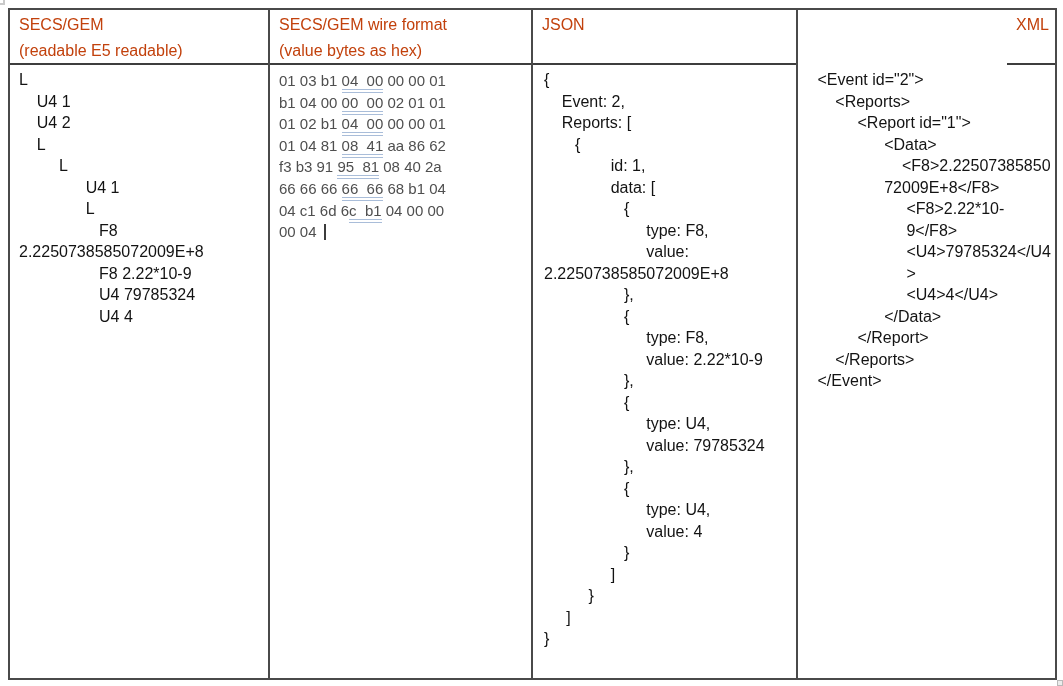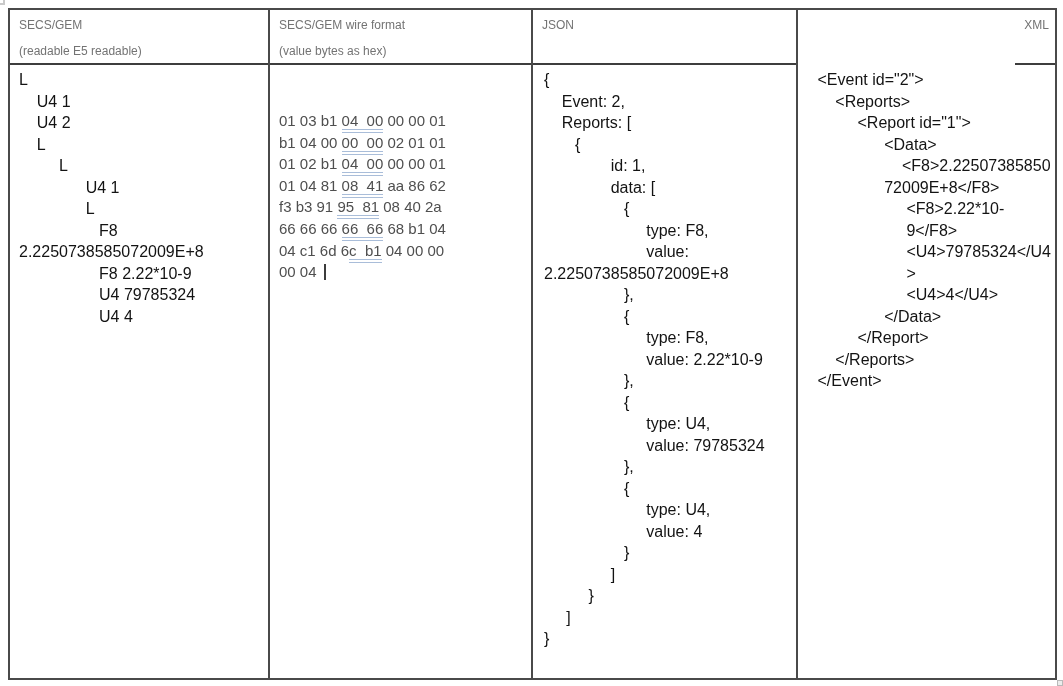--- a/index.html
+++ b/index.html
@@ -43,32 +43,32 @@
   }
   .col {
     box-sizing: border-box;
     border-right: 2px solid #4a4a4a;
     display: flex;
     flex-direction: column;
     overflow: hidden;
   }
   .col:last-child { border-right: none; }
   .col-e5   { width: 260px; }
-  .col-wire { width: 263px; gap: 40px; }
+  .col-wire { width: 263px; }
   .col-json { width: 265px; }
   .col-xml  { flex: 1; align-items: flex-end; }
   .col-header {
     box-sizing: border-box;
     height: 55px;
     flex: 0 0 55px;
     border-bottom: 2px solid #3d3d3d;
     padding: 2px 6px 17px 9px;
-    font-size: 12px;
+    font-size: 16px;
     line-height: 26px;
-    color: #737373;
+    color: #c2410c;
     white-space: pre;
   }
   .col-body {
     box-sizing: border-box;
     flex: 1;
     padding: 4px 4px 0 9px;
     font-size: 16px;
     line-height: 21.5px;
     color: #131313;
     white-space: pre;

